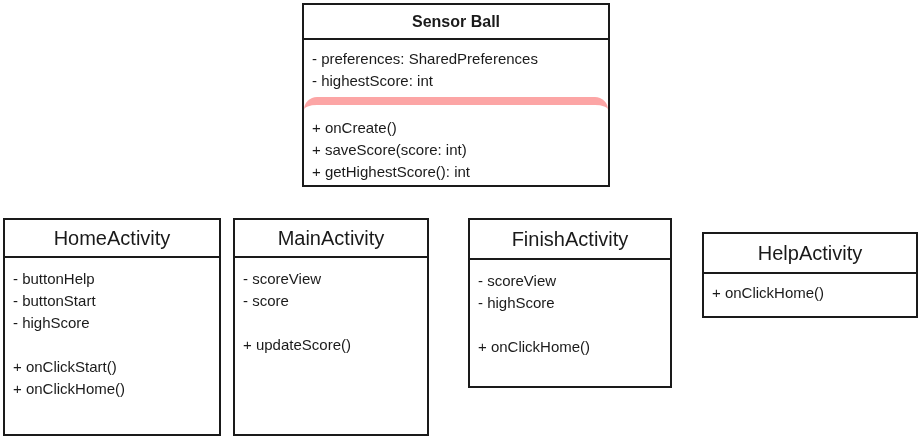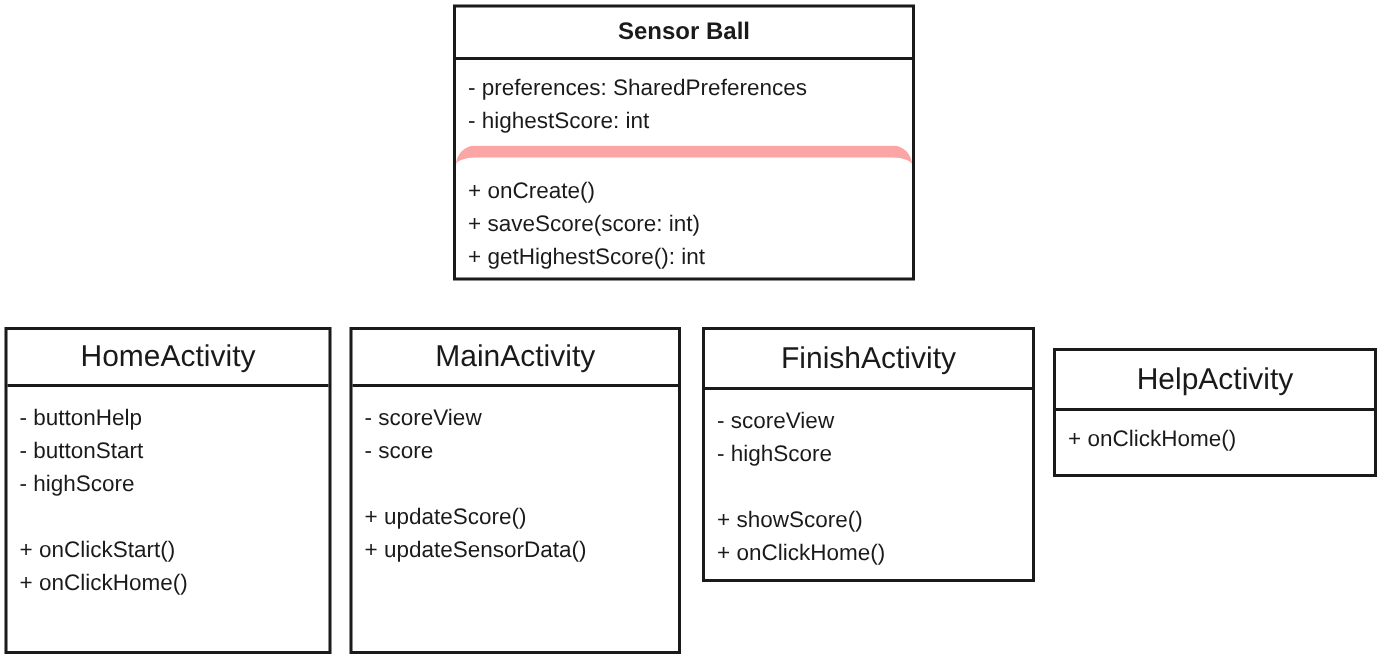--- a/index.html
+++ b/index.html
@@ -81,38 +81,36 @@
     <div class="uml-body">
       <div class="uml-line">- buttonHelp</div>
       <div class="uml-line">- buttonStart</div>
       <div class="uml-line">- highScore</div>
       <div class="uml-line blank"></div>
       <div class="uml-line">+ onClickStart()</div>
       <div class="uml-line">+ onClickHome()</div>
     </div>
   </div>
 
-  <div class="uml-class" style="left:233px; top:218px; width:221px; height:218px;">
+  <div class="uml-class" style="left:233px; top:218px; width:196px; height:218px;">
     <div class="uml-title" style="height:38px;">MainActivity</div>
     <div class="uml-body">
       <div class="uml-line">- scoreView</div>
       <div class="uml-line">- score</div>
       <div class="uml-line blank"></div>
       <div class="uml-line">+ updateScore()</div>
-      <div class="uml-line">+ updateSensorData()</div>
     </div>
   </div>
 
-  <div class="uml-class" style="left:468px; top:218px; width:222px; height:170px;">
+  <div class="uml-class" style="left:468px; top:218px; width:204px; height:170px;">
     <div class="uml-title" style="height:40px;">FinishActivity</div>
     <div class="uml-body">
       <div class="uml-line">- scoreView</div>
       <div class="uml-line">- highScore</div>
       <div class="uml-line blank"></div>
-      <div class="uml-line">+ showScore()</div>
       <div class="uml-line">+ onClickHome()</div>
     </div>
   </div>
 
   <div class="uml-class" style="left:702px; top:232px; width:216px; height:86px;">
     <div class="uml-title" style="height:40px;">HelpActivity</div>
     <div class="uml-body" style="padding-top:8px;">
       <div class="uml-line">+ onClickHome()</div>
     </div>
   </div>

